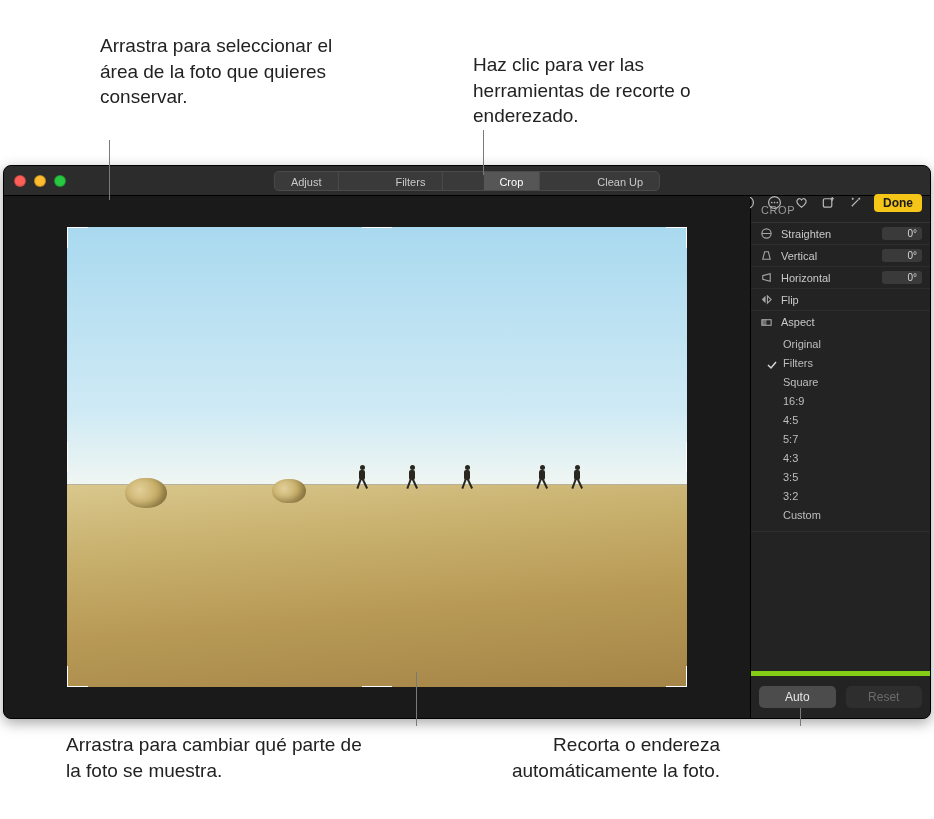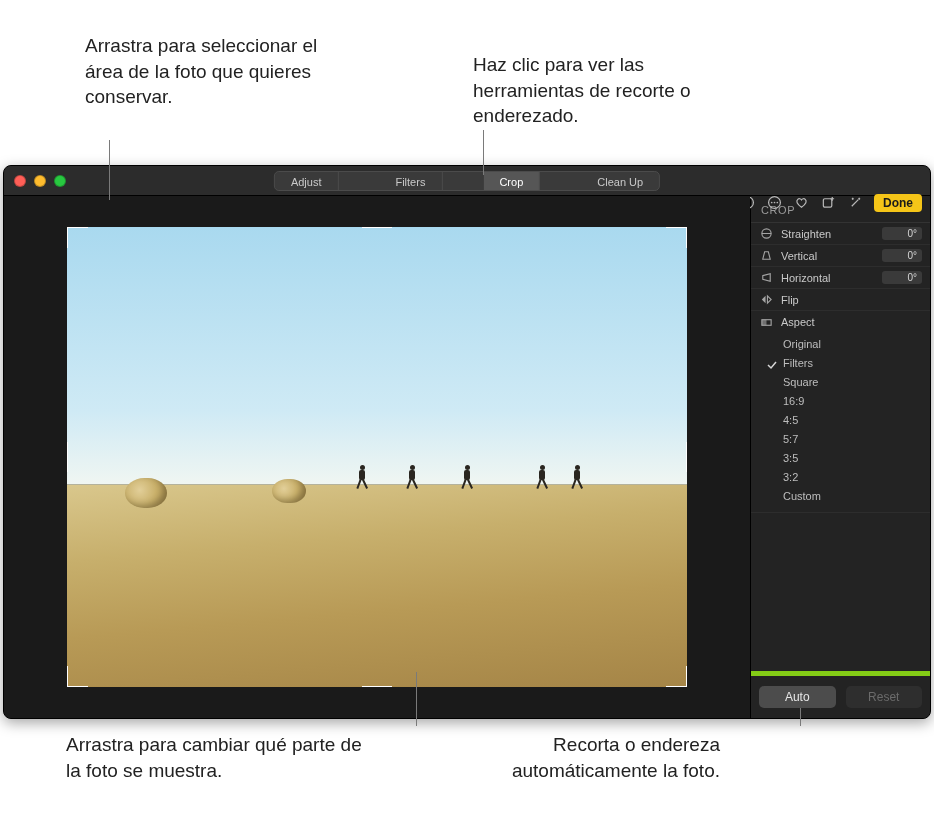--- a/index.html
+++ b/index.html
@@ -10,21 +10,21 @@
     height: 819px;
     position: relative;
     overflow: hidden;
   }
   .callout {
     position: absolute;
     font-size: 19px;
     line-height: 1.35;
     color: #222;
   }
-  .callout.tl { left: 85px; top: 33px; width: 270px; }
+  .callout.tl { left: 100px; top: 33px; width: 270px; }
   .callout.tr { left: 473px; top: 52px; width: 280px; }
   .callout.bl { left: 66px; top: 732px; width: 310px; text-align: left;}
   .callout.br { left: 440px; top: 732px; width: 280px; text-align: right;}
   .leader {
     position: absolute;
     background: #7a7a7a;
     z-index: 50;
   }
 
   .appwin {
@@ -419,20 +419,21 @@
             <svg viewBox="0 0 10 10" width="10" height="10" fill="none" stroke="currentColor" stroke-width="1.5">
                 <polyline points="1,5 4,8 9,2"></polyline>
               </svg>
           </span>
           <span>Filters</span>
         </div>
         <div class="aspect-item">Square</div>
         <div class="aspect-item">16:9</div>
         <div class="aspect-item">4:5</div>
         <div class="aspect-item">5:7</div>
+        <div class="aspect-item">4:3</div>
         <div class="aspect-item">3:5</div>
         <div class="aspect-item">3:2</div>
         <div class="aspect-item">Custom</div>
       </div>
 
       <div class="side-footer">
         <div class="pill auto">Auto</div>
         <div class="pill reset">Reset</div>
       </div>
     </div>

